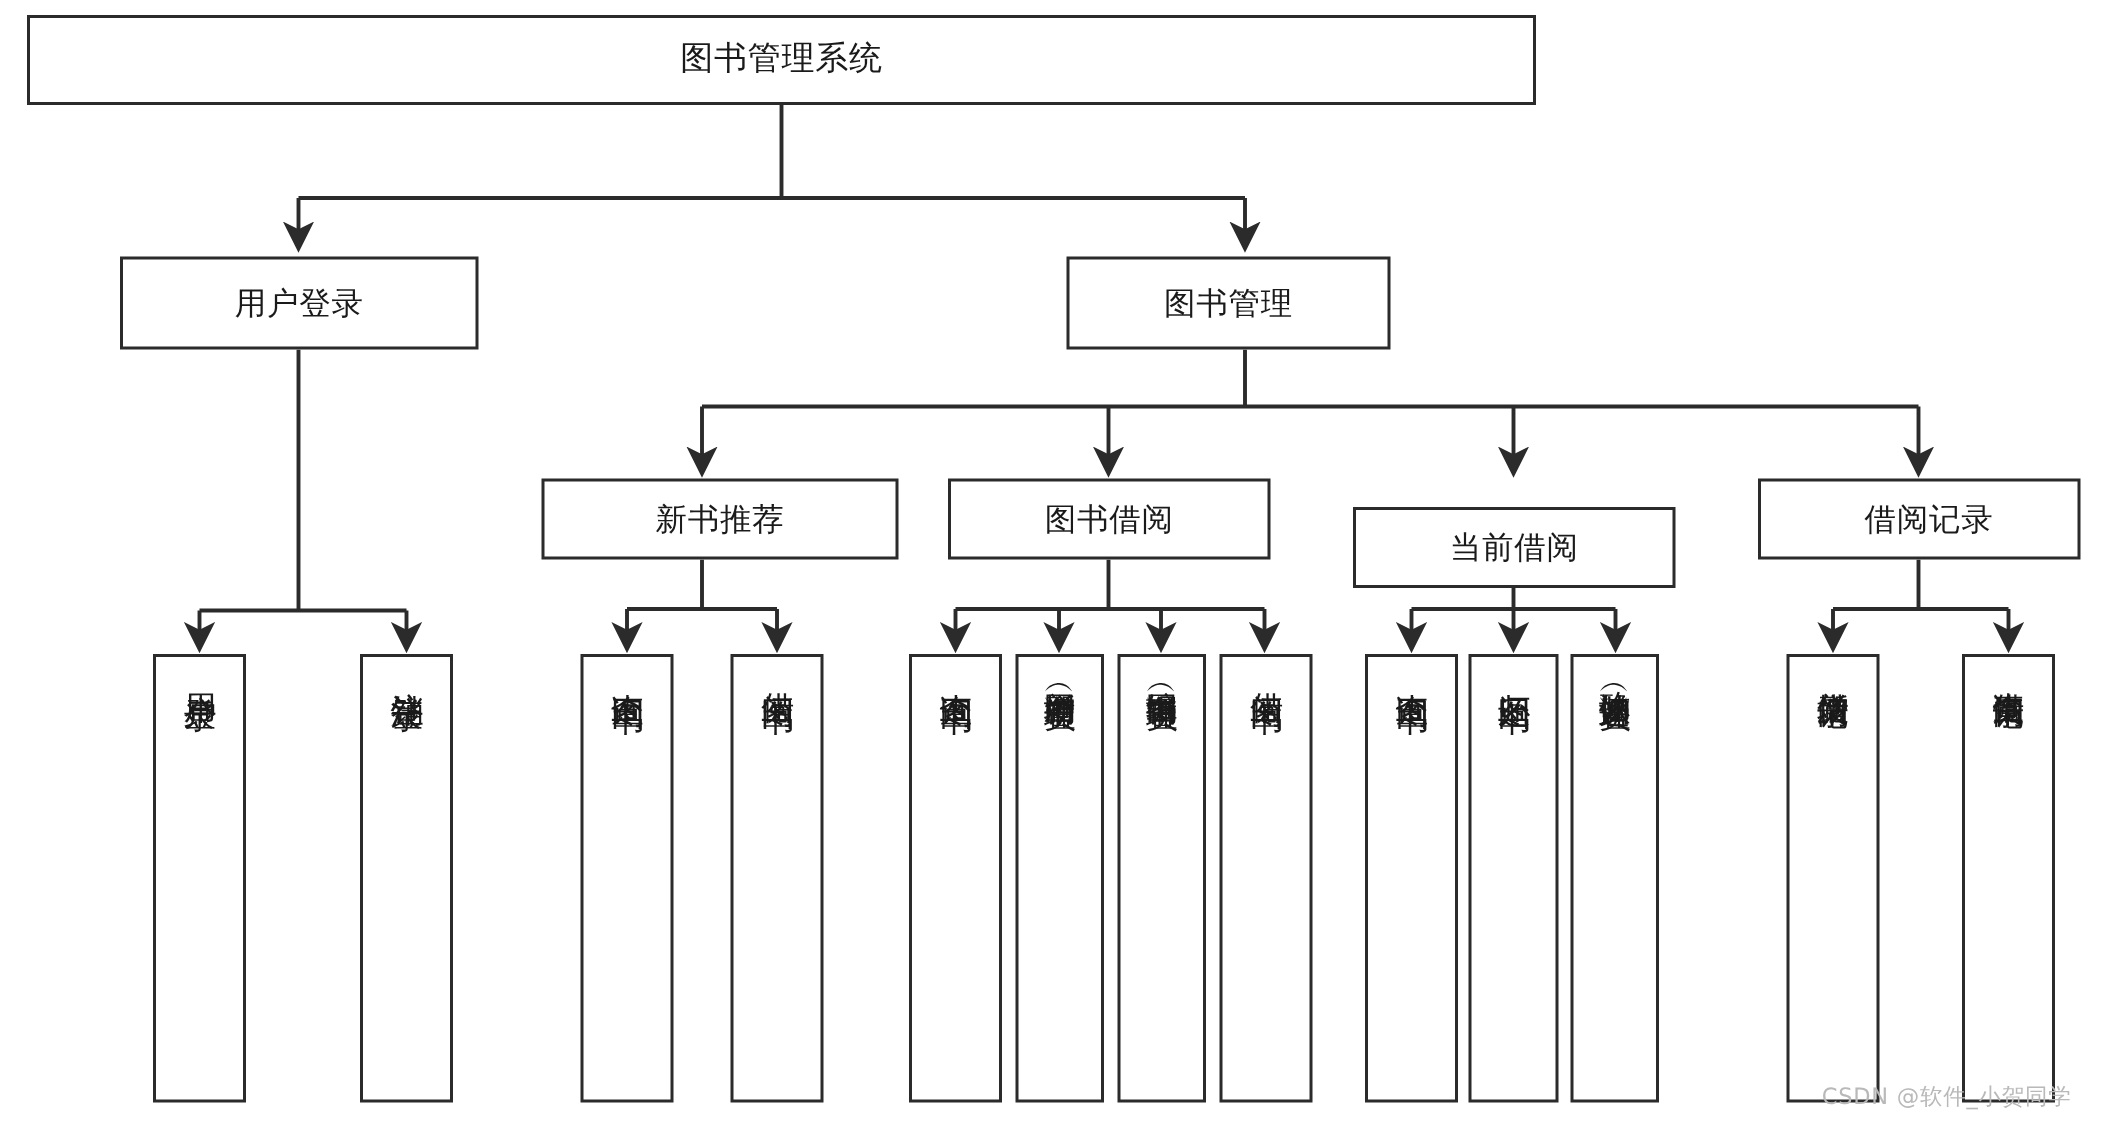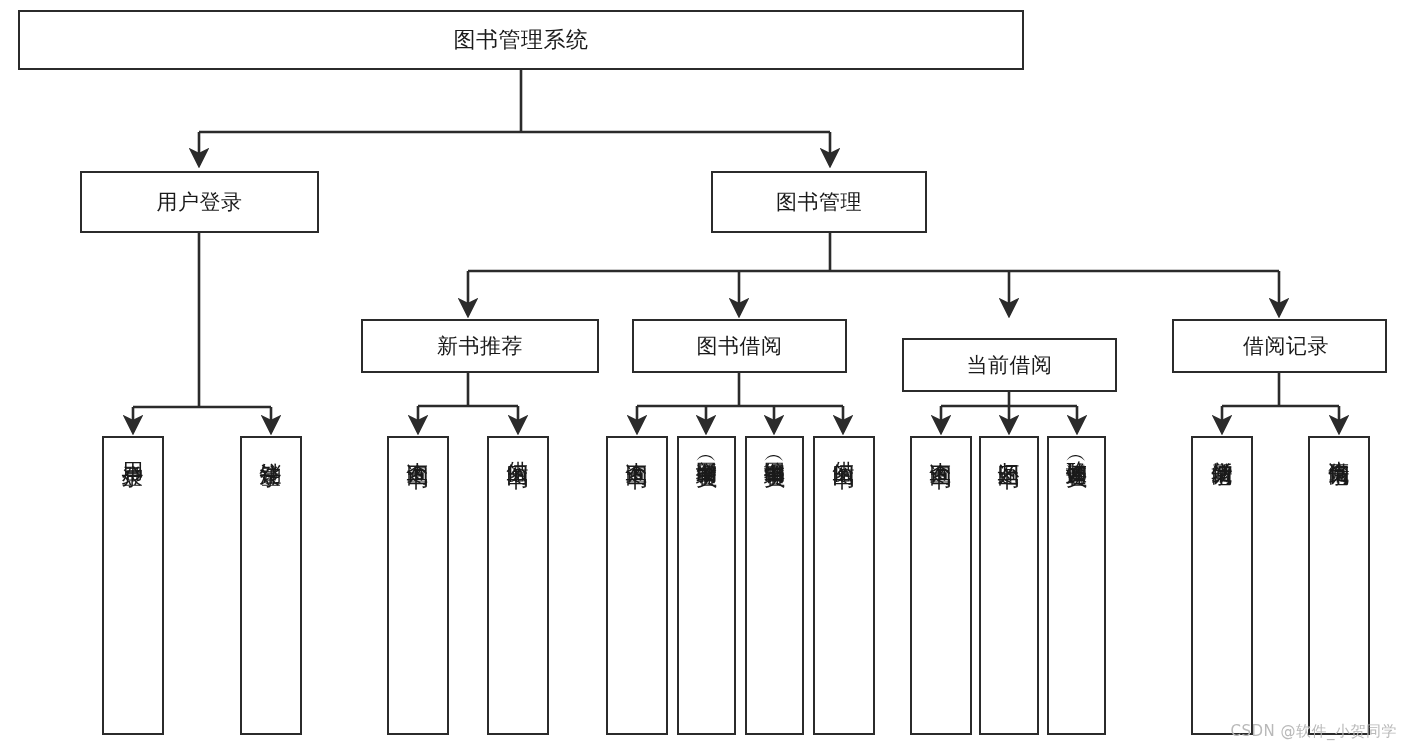--- a/index.html
+++ b/index.html
@@ -59,21 +59,21 @@
     letter-spacing: 2px;
     line-height: 1.05;
     white-space: nowrap;
   }
   .node.vert.tall .lbl {
     font-size: 21px;
     letter-spacing: 1px;
   }
   .watermark {
     position: absolute;
-    right: 8px;
+    right: 24px;
     bottom: 6px;
     font-size: 15px;
     color: #b9b9b9;
     letter-spacing: 0.5px;
     white-space: nowrap;
     user-select: none;
   }
 </style>
 </head>
 <body>

